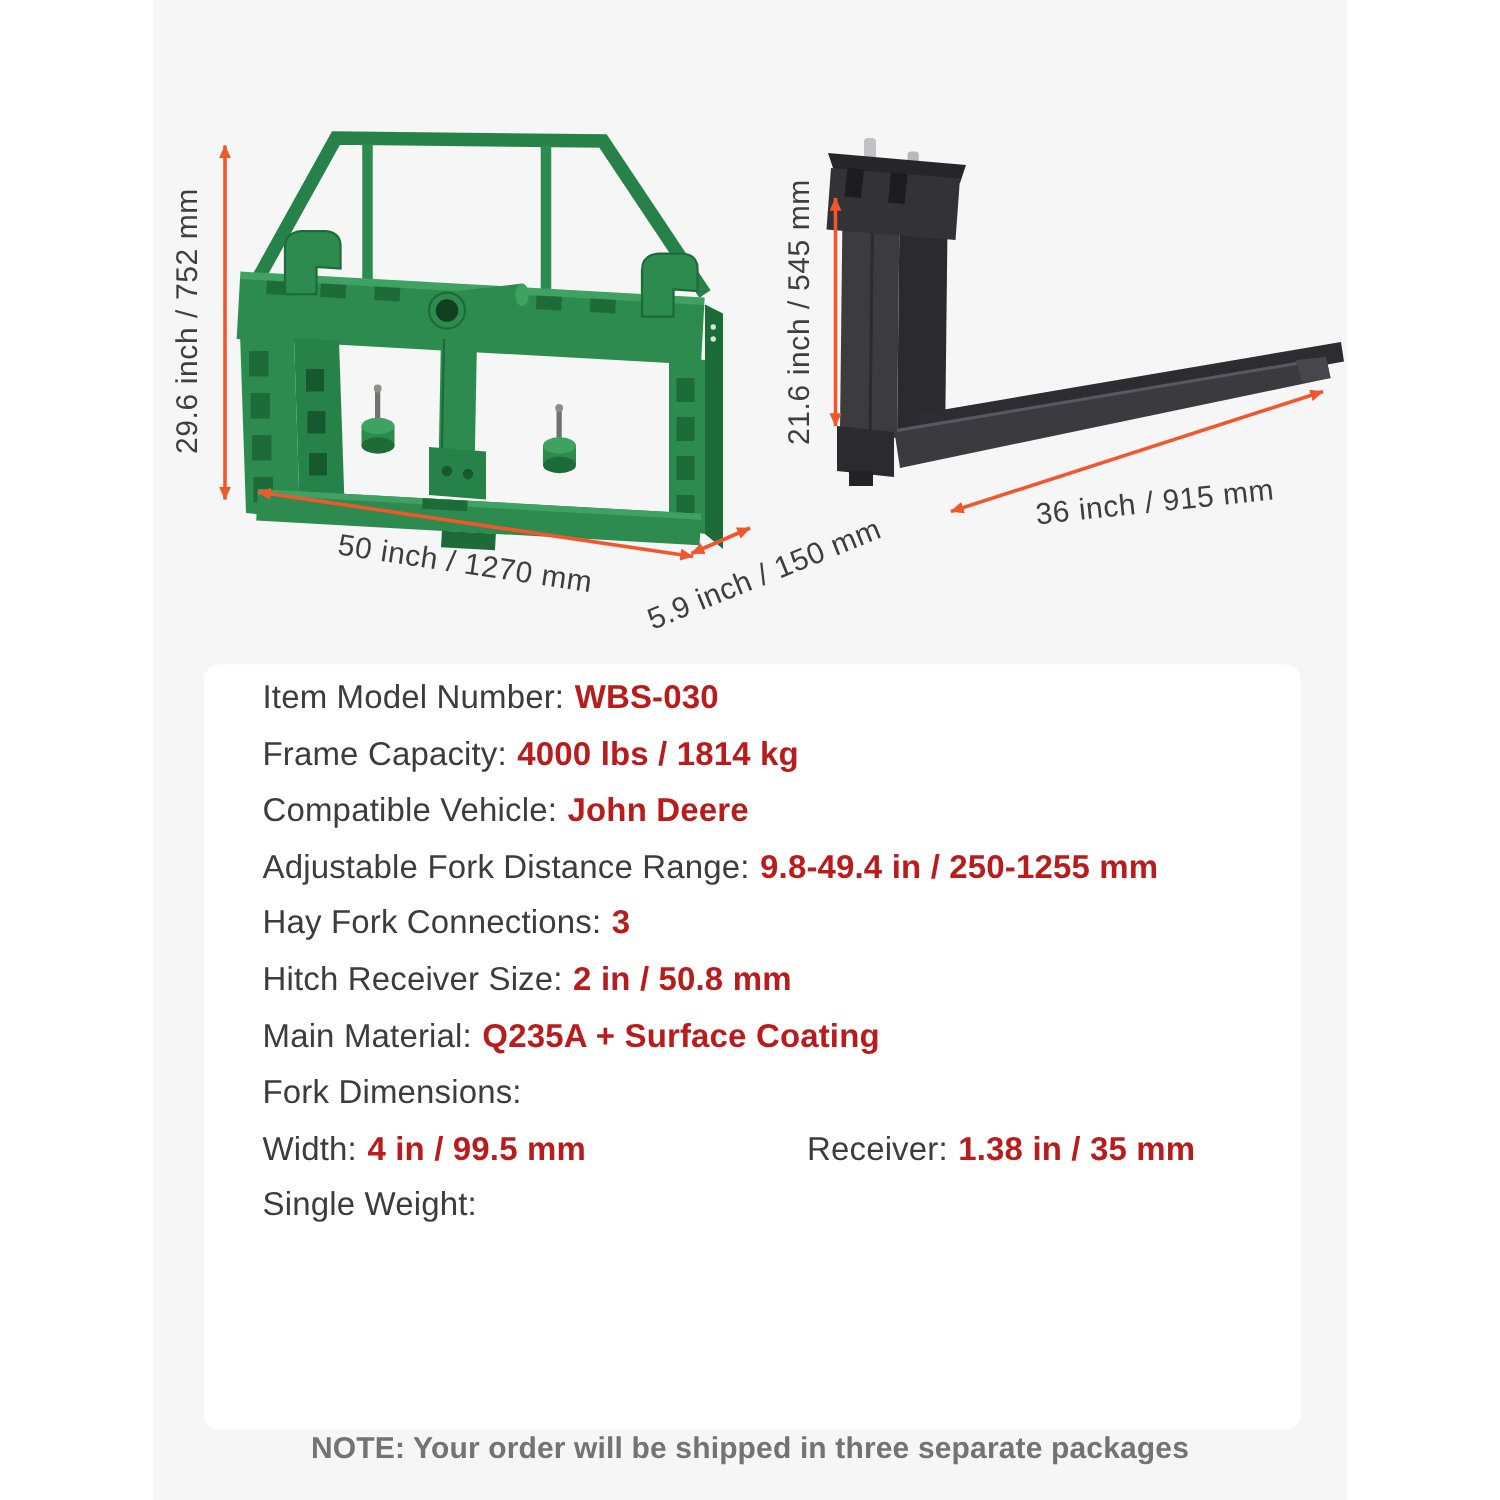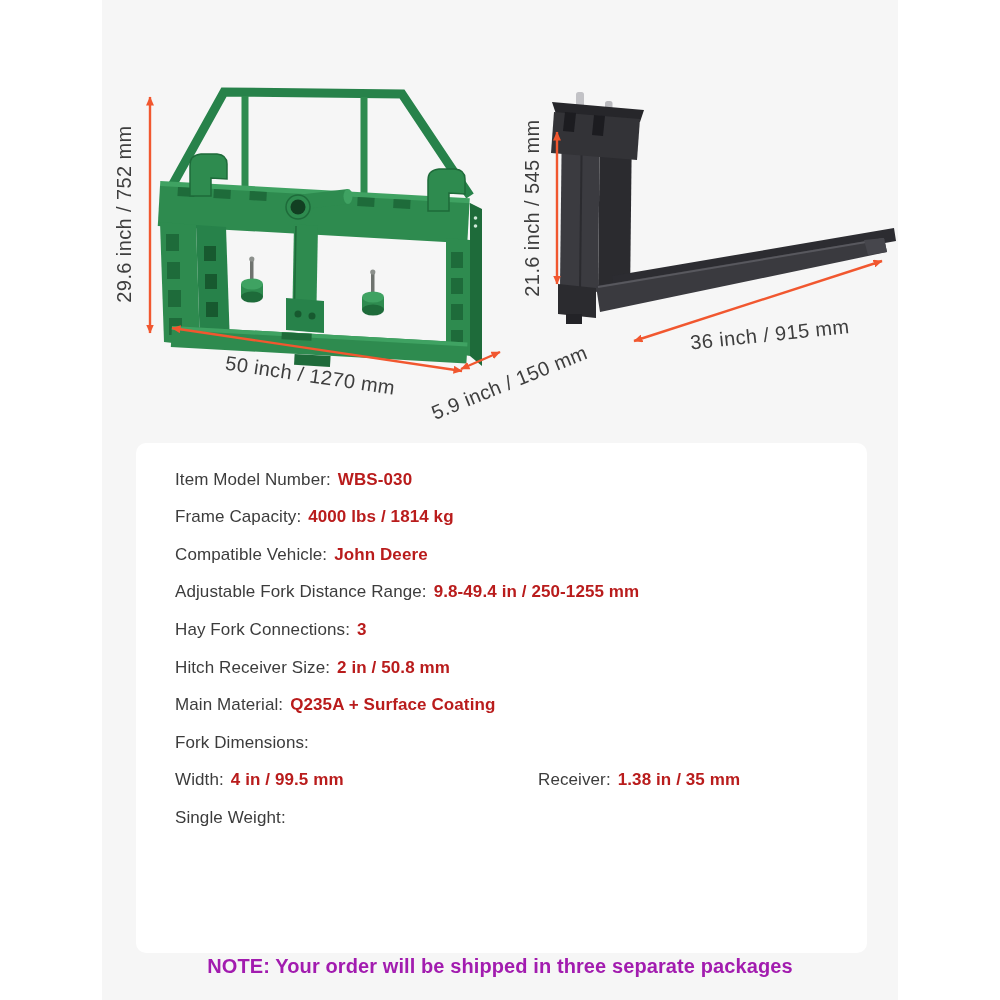--- a/index.html
+++ b/index.html
@@ -14,28 +14,28 @@
   }
   .diagram-svg{position:absolute;left:0;top:0;}
   .dim{
     font-size:20px;fill:#3e3e3e;letter-spacing:.4px;
   }
   .spec-card{
     position:absolute;left:136px;top:443px;width:731px;height:510px;
     background:#ffffff;border-radius:10px;
     box-sizing:border-box;padding:9px 18px 0 39px;
   }
-  .row{height:37.6px;display:flex;align-items:flex-end;white-space:nowrap;font-size:17px;}
+  .row{height:37.6px;display:flex;align-items:flex-start;white-space:nowrap;font-size:22px;}
   .cell{display:inline-flex;align-items:baseline;}
   .cell.c1{width:363px;flex:0 0 363px;}
   .lbl{color:#3c3c3c;letter-spacing:.1px;}
   .val{color:#b91c1c;font-weight:700;margin-left:7px;letter-spacing:.1px;}
   .note{
     position:absolute;left:102px;top:955px;width:796px;
-    text-align:center;color:#a21caf;font-weight:700;font-size:20px;letter-spacing:.1px;
+    text-align:center;color:#737373;font-weight:700;font-size:20px;letter-spacing:.1px;
   }
 </style>
 </head>
 <body>
 
 <div class="panel"></div>
 
 <svg class="diagram-svg" width="1000" height="440" viewBox="0 0 1000 440">
   <defs>
     <marker id="ah" viewBox="0 0 10 8" markerWidth="10" markerHeight="8" refX="8.5" refY="4" orient="auto-start-reverse" markerUnits="userSpaceOnUse">

